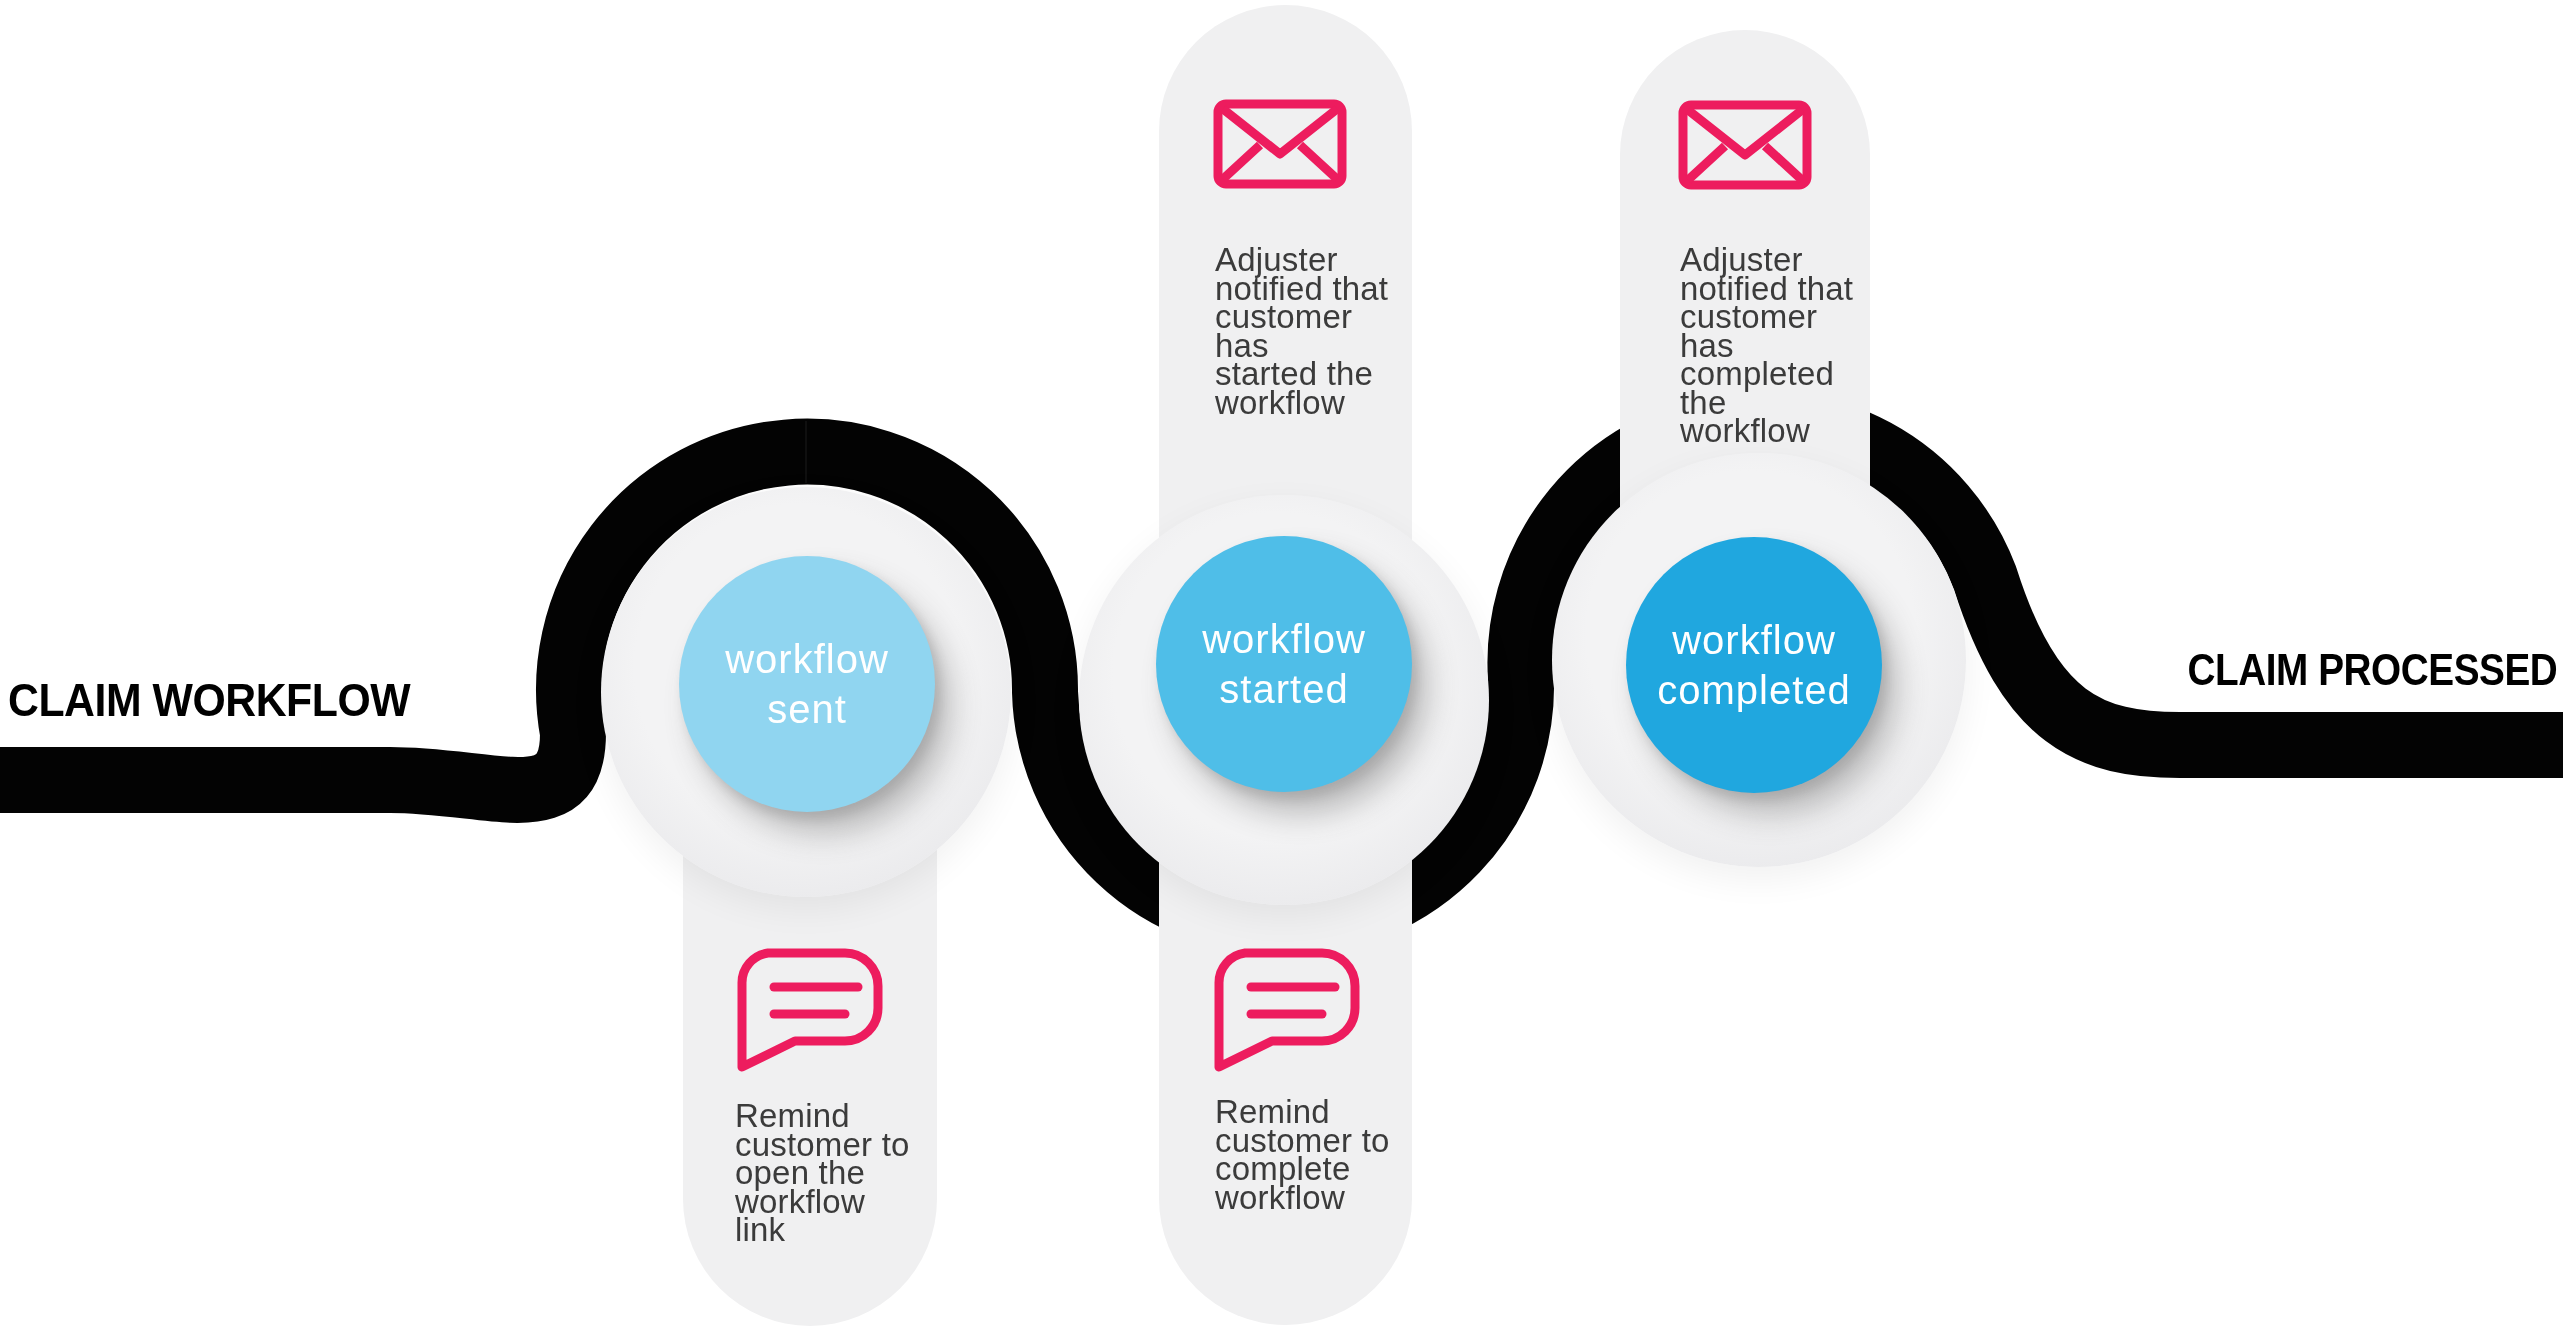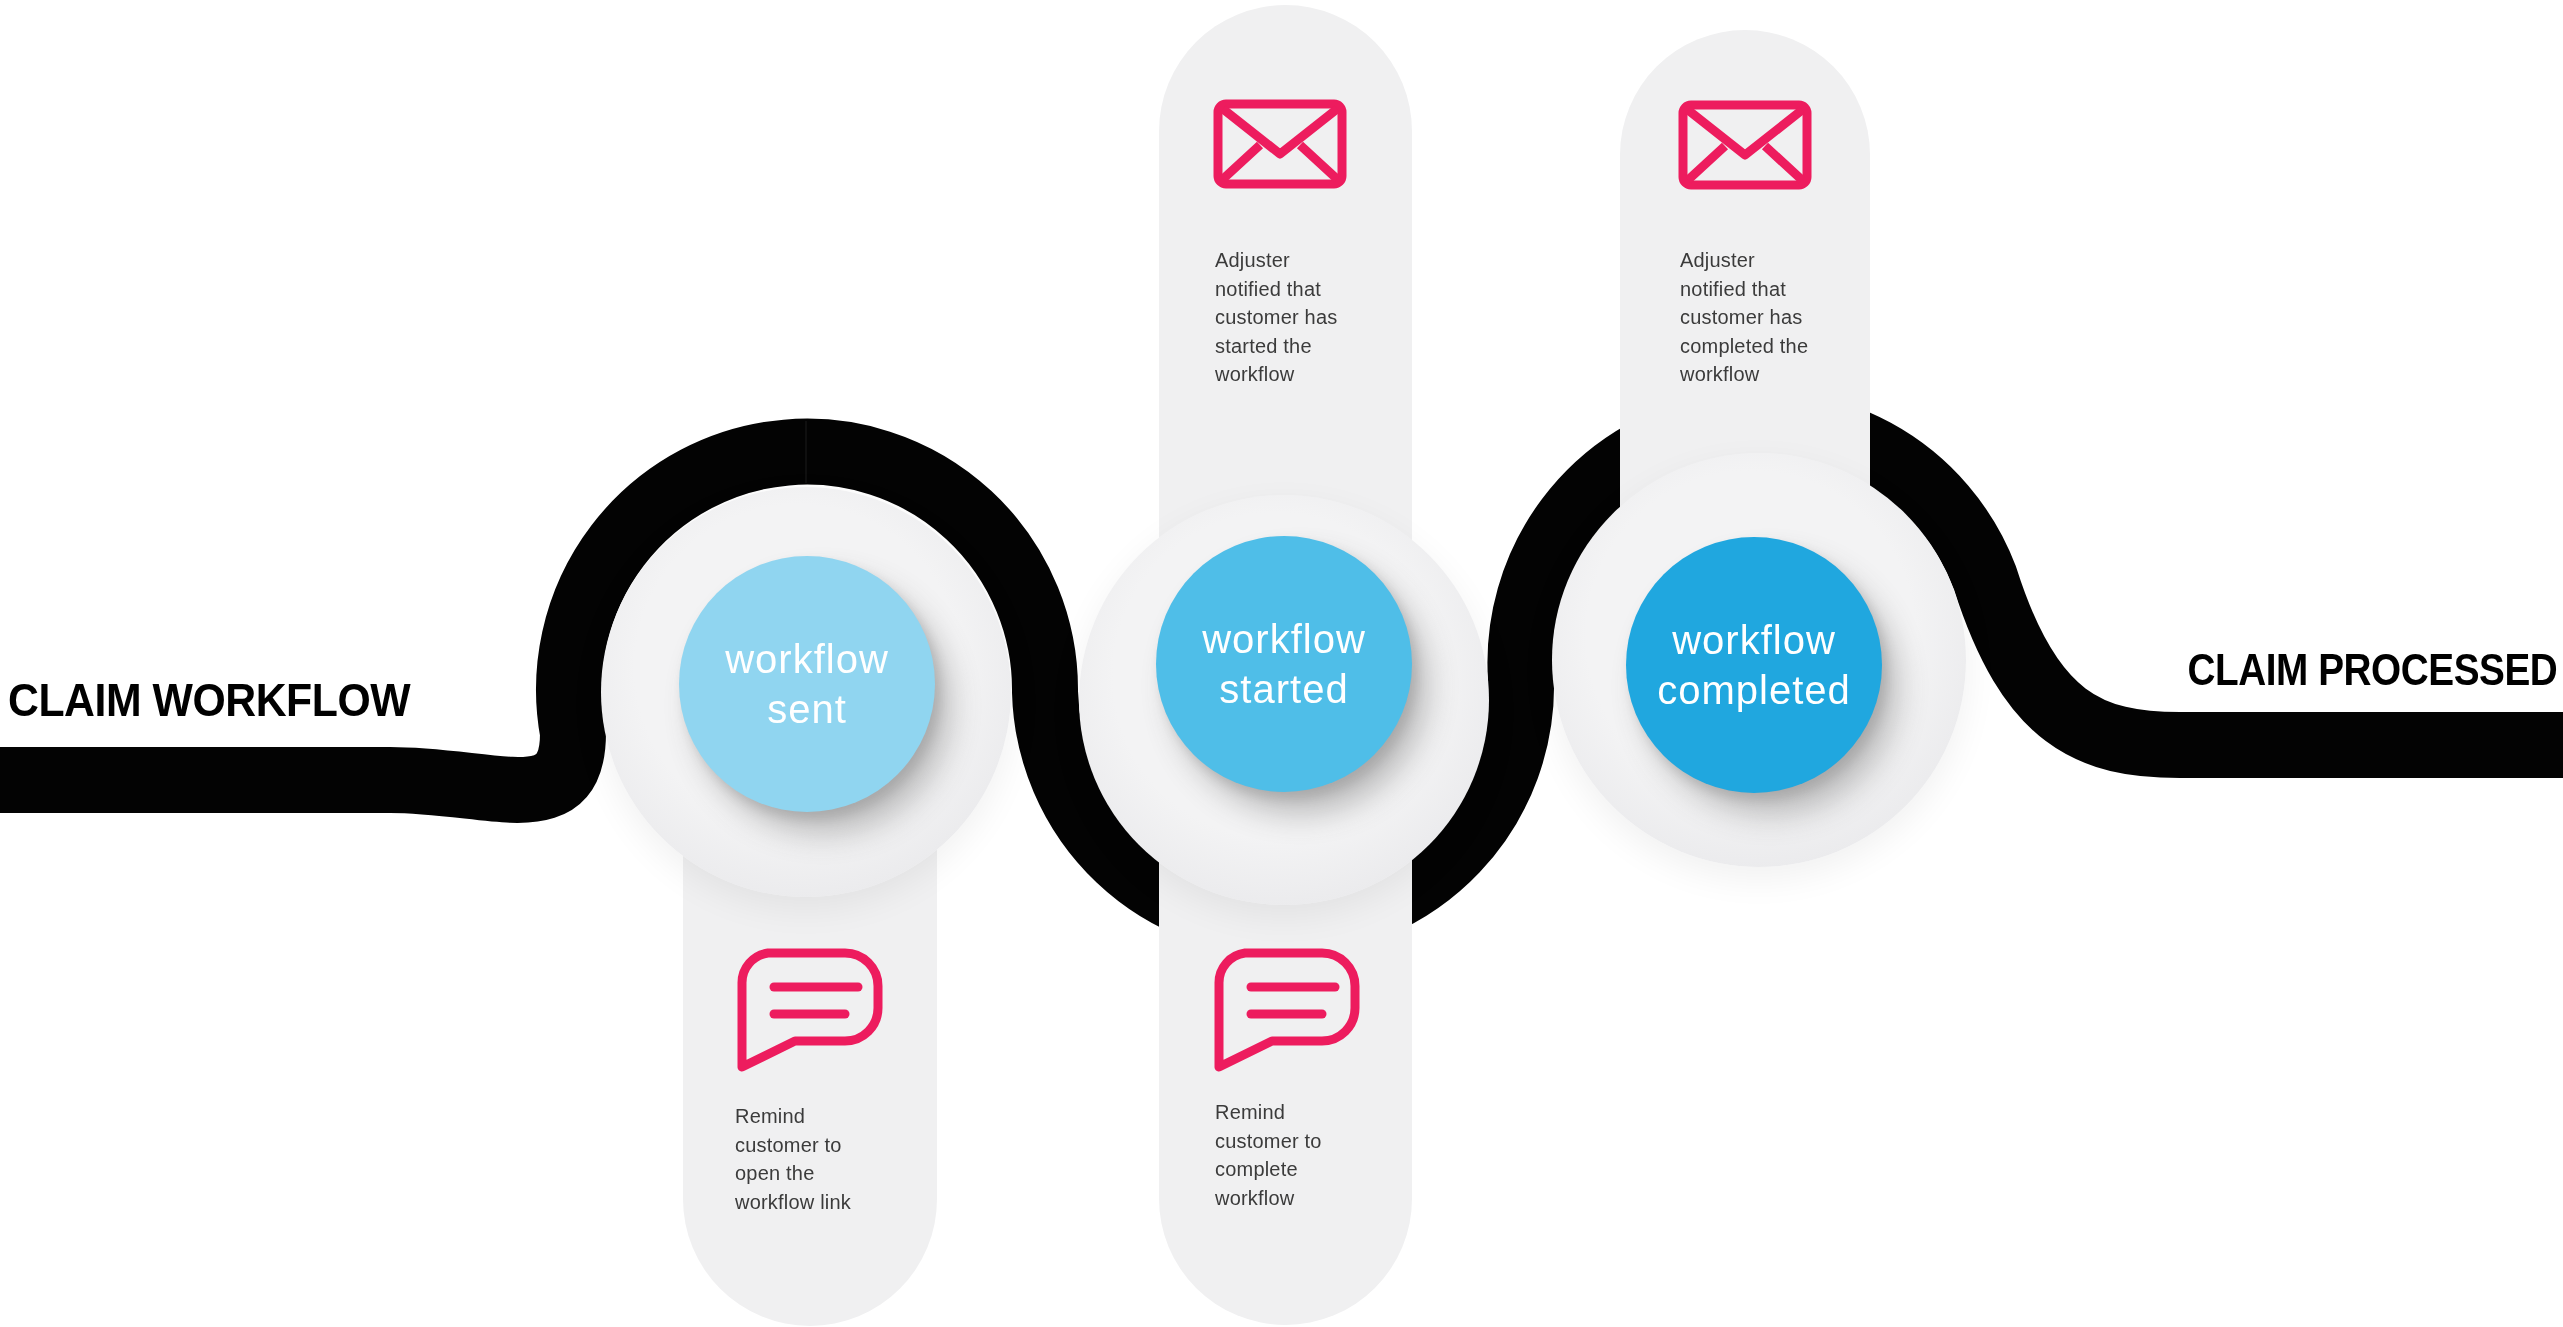--- a/index.html
+++ b/index.html
@@ -37,21 +37,21 @@
     font-size:40px;line-height:50px;font-weight:300;
     letter-spacing:1px;text-align:center;white-space:pre-line;
   }
   .c1{background:#90D5F0;}
   .c2{background:#4FBEE8;}
   .c3{background:#20A7DF;}
 
   
   .note{
     position:absolute;z-index:4;
-    color:#3B3B3B;font-size:20px;line-height:28.5px;font-weight:400;
+    color:#3B3B3B;font-size:33px;line-height:28.5px;font-weight:400;
     letter-spacing:0.2px;white-space:pre-line;
   }
   .icon{position:absolute;z-index:4;}
 
   
   .headline{
     position:absolute;z-index:5;color:#000;
     font-weight:900;white-space:nowrap;
   }
   #headline-left{left:8px;top:680px;font-size:46px;line-height:40px;

